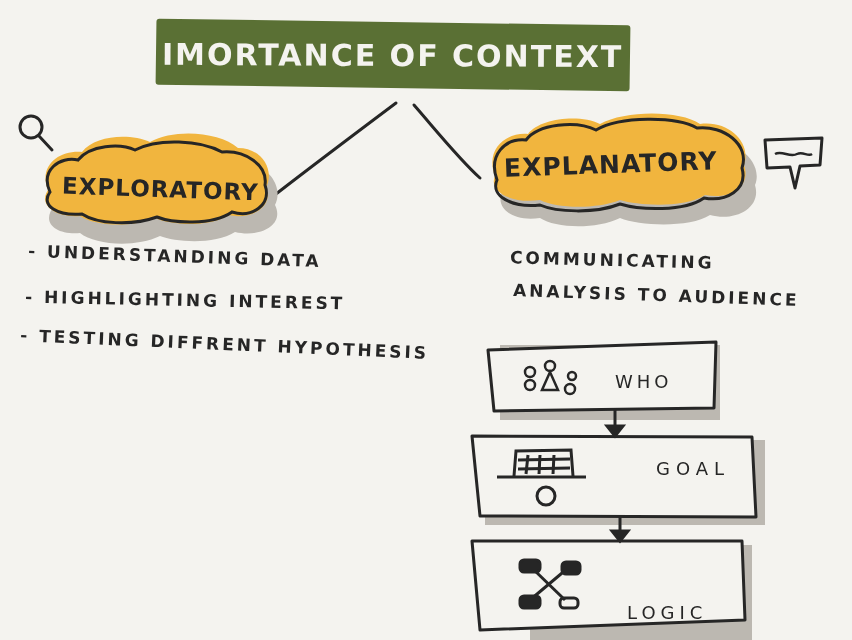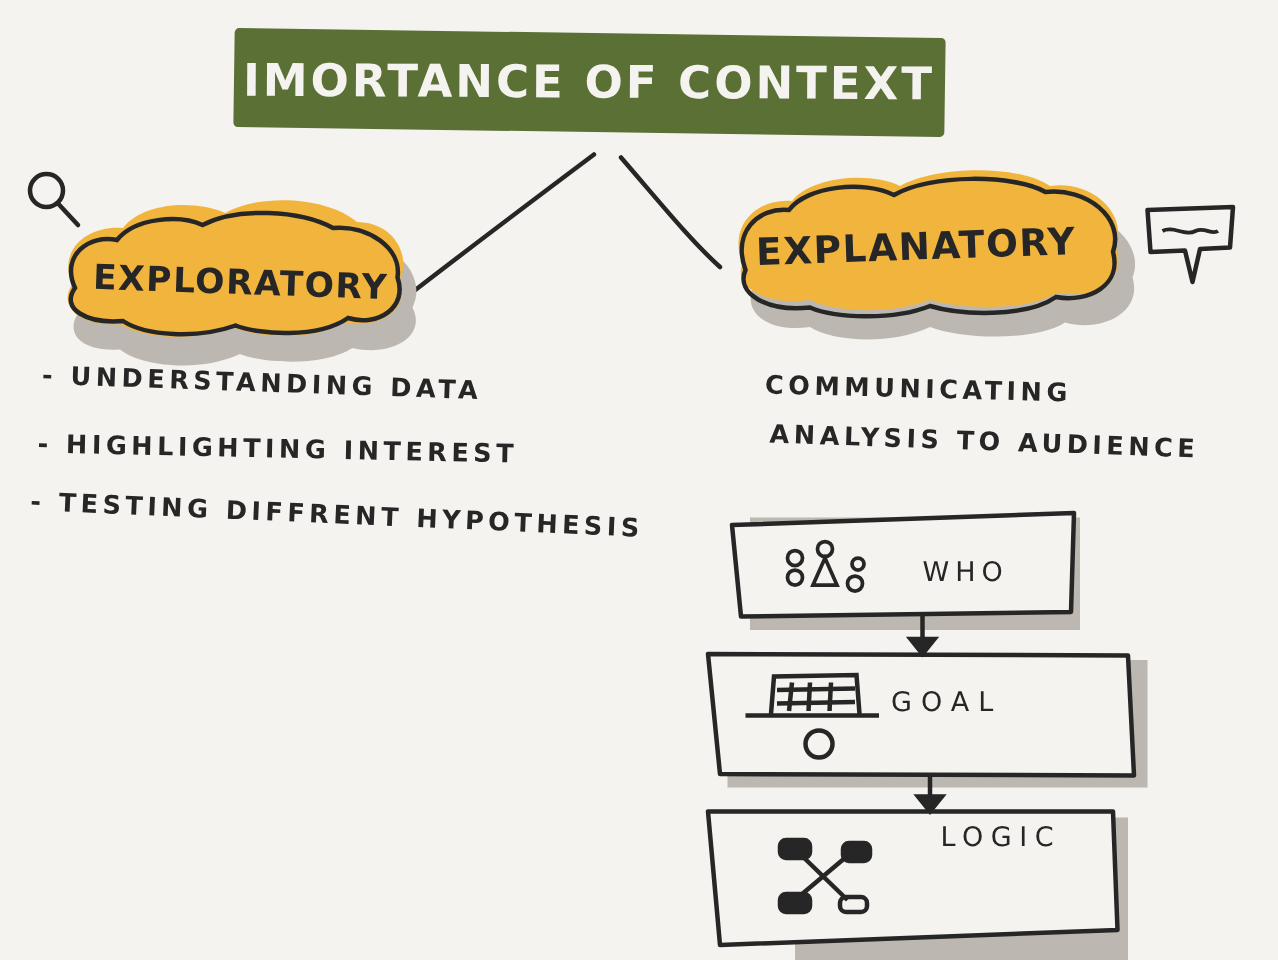--- a/index.html
+++ b/index.html
@@ -120,14 +120,14 @@
 <div class="abs hand cloud-label" style="left:504px; top:150px; font-size:25px; transform: rotate(-2deg);">EXPLANATORY</div>
 
 <div class="abs hand bullet" style="left:28px; top:246px; transform: rotate(2deg);">- UNDERSTANDING DATA</div>
 <div class="abs hand bullet" style="left:25px; top:290px; transform: rotate(1.2deg);">- HIGHLIGHTING INTEREST</div>
 <div class="abs hand bullet" style="left:20px; top:334px; transform: rotate(2.5deg);">- TESTING DIFFRENT HYPOTHESIS</div>
 
 <div class="abs hand bullet" style="left:510px; top:250px; transform: rotate(1.5deg);">COMMUNICATING</div>
 <div class="abs hand bullet" style="left:513px; top:285px; transform: rotate(2deg);">ANALYSIS TO AUDIENCE</div>
 
 <div class="abs hand box-label" style="left:615px; top:371px;">WHO</div>
-<div class="abs hand box-label" style="left:594px; top:458px; letter-spacing:6px;text-align:center;">GOAL</div>
-<div class="abs hand box-label" style="left:627px; top:548px; letter-spacing:5px;">LOGIC</div>
+<div class="abs hand box-label" style="left:656px; top:458px; letter-spacing:6px;text-align:center;">GOAL</div>
+<div class="abs hand box-label" style="left:627px; top:602px; letter-spacing:5px;">LOGIC</div>
 
 </body></html>

